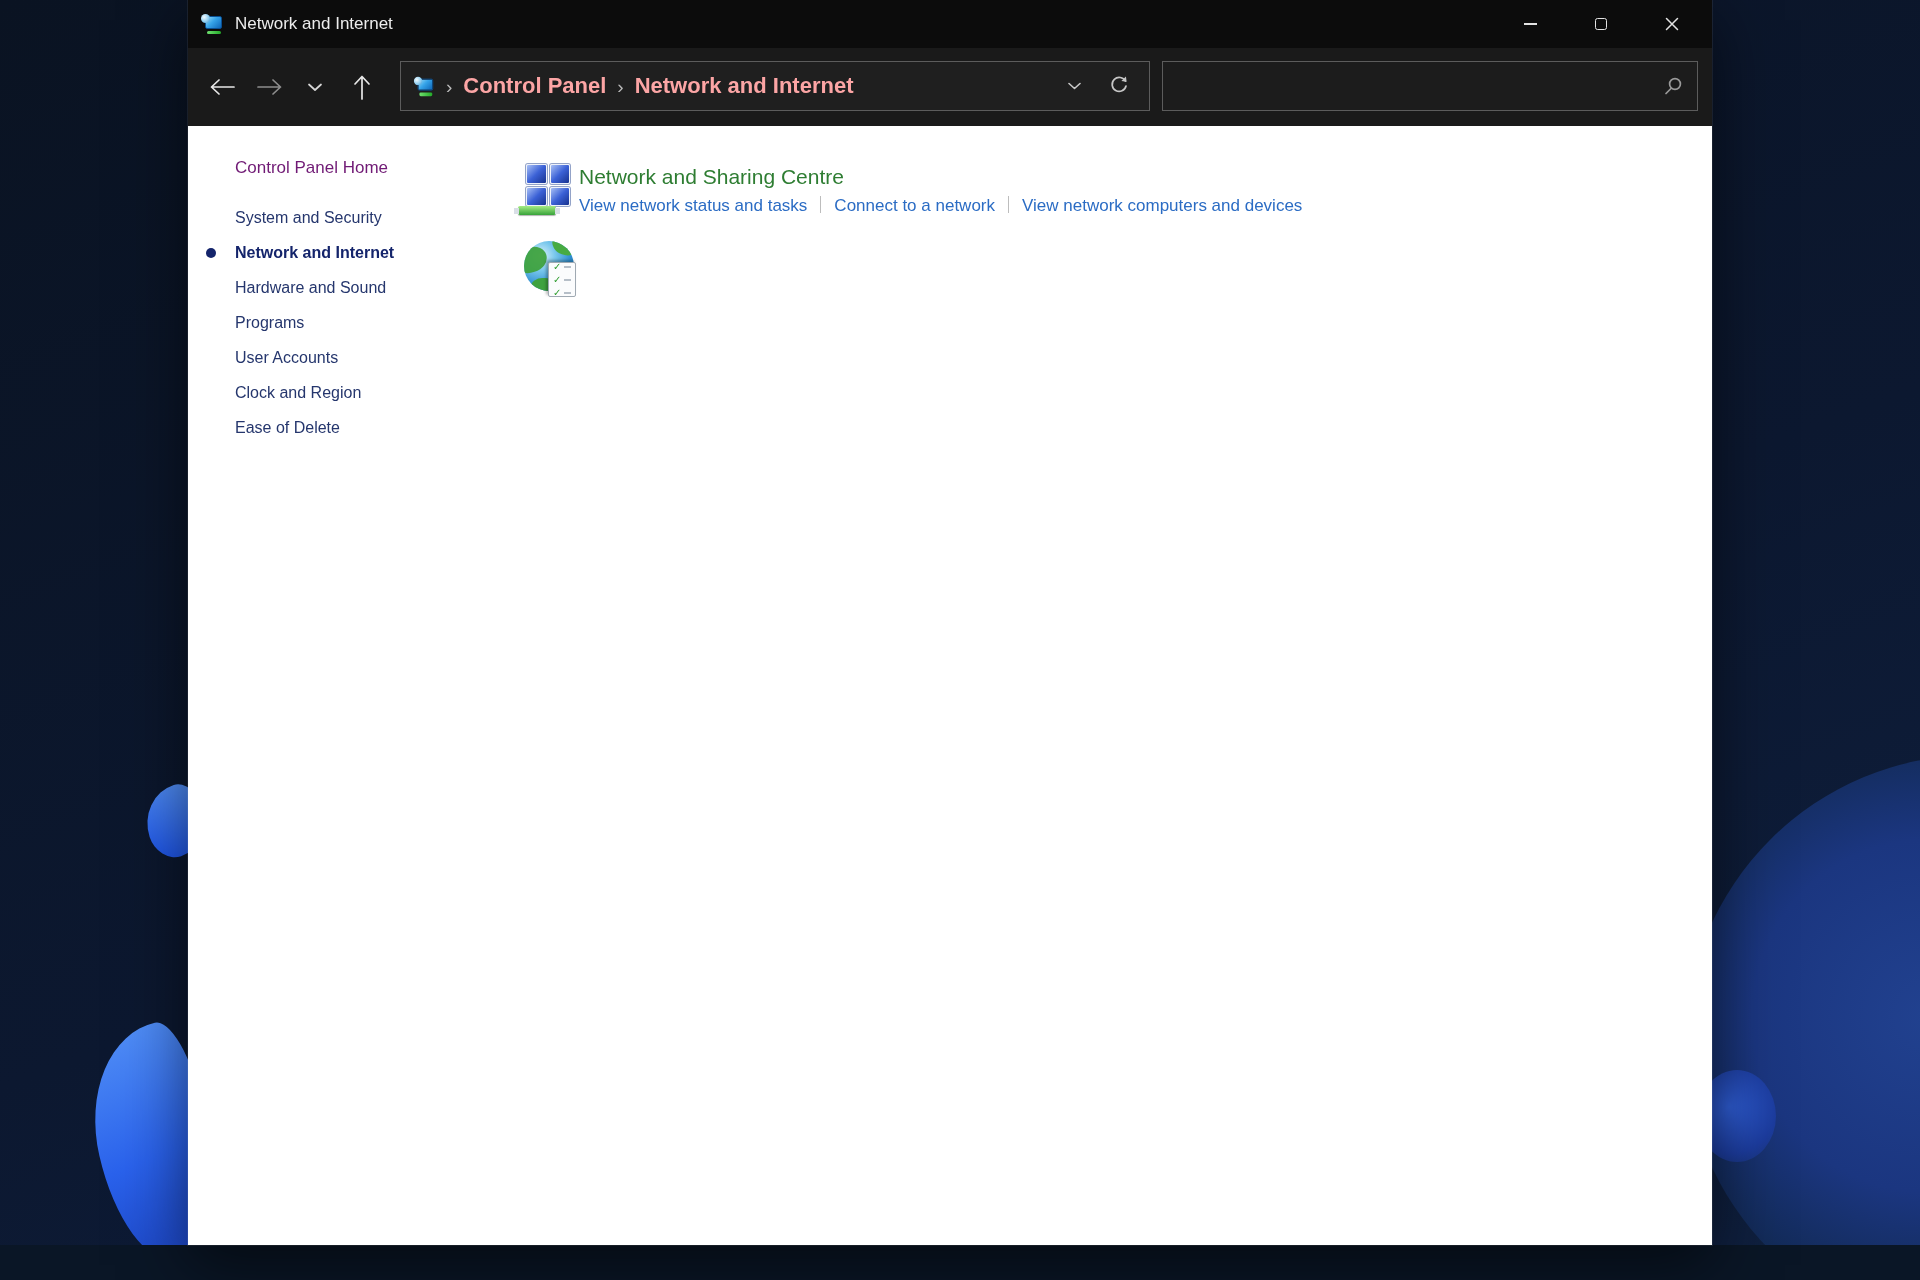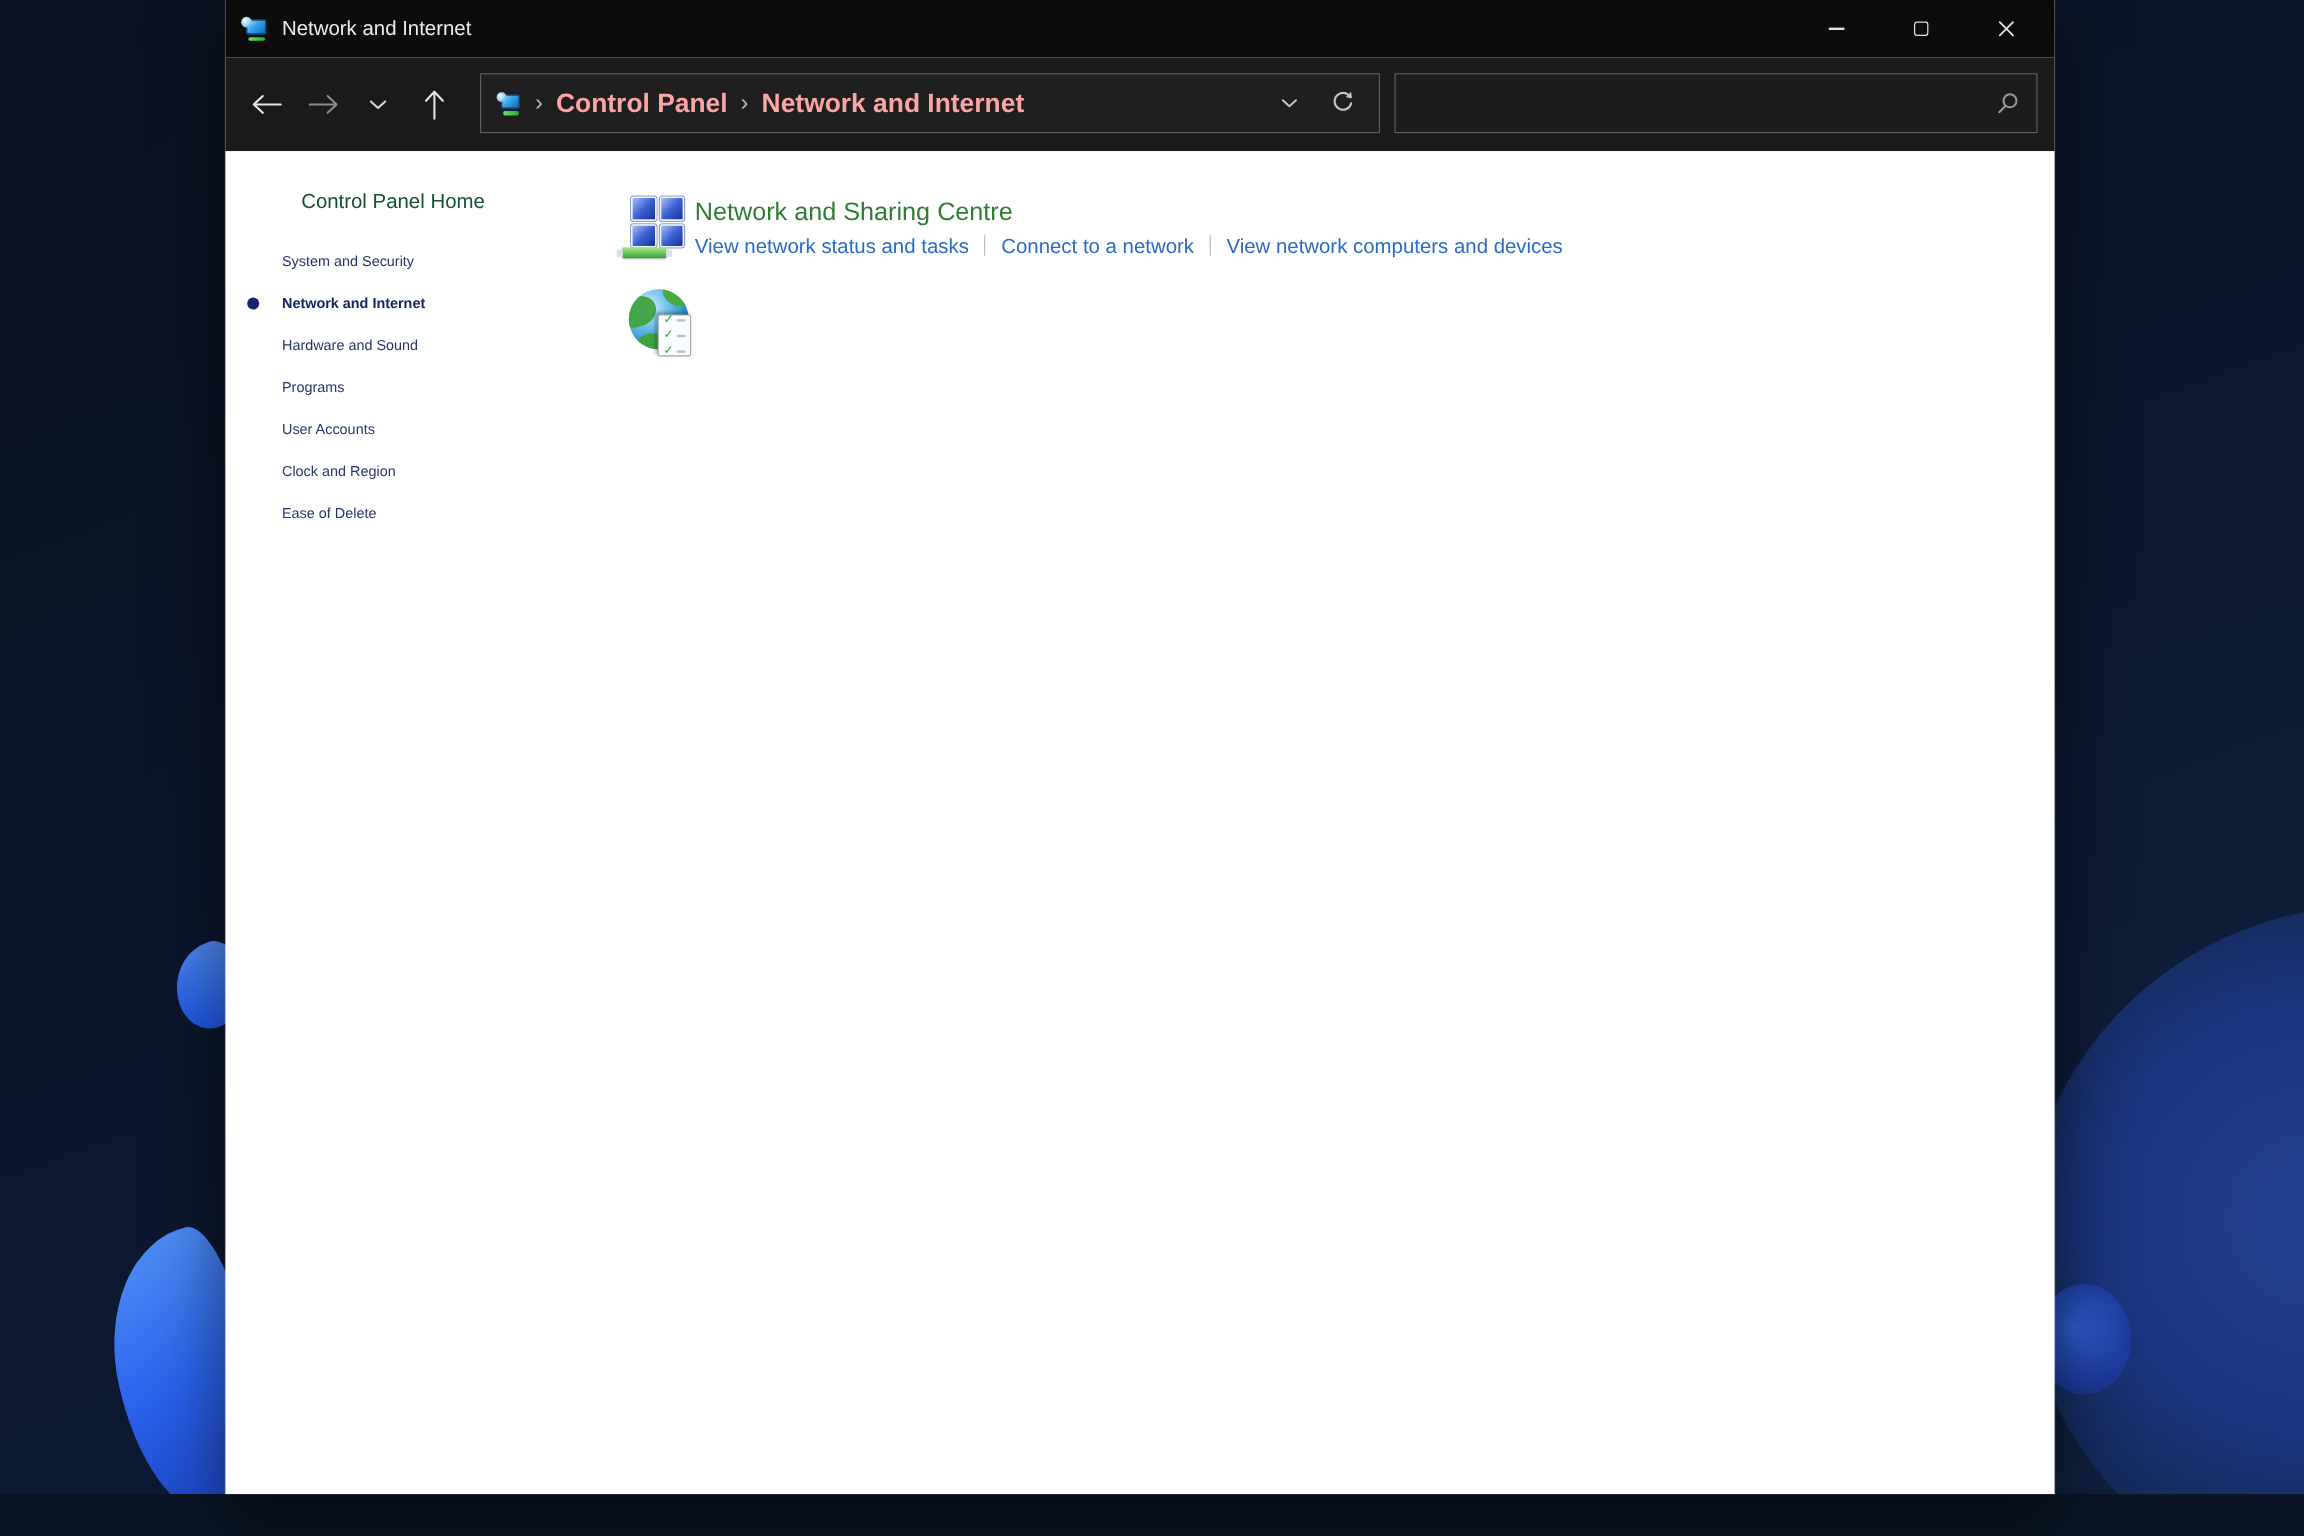--- a/index.html
+++ b/index.html
@@ -54,23 +54,23 @@
   .ab-spacer{flex:1}
   .ab-btn{display:flex;align-items:center;justify-content:center;width:36px;height:44px;}
   .searchbox{position:absolute;left:974px;top:13px;width:536px;height:50px;background:#1c1c1c;
     border:1px solid #5c5c5c;display:flex;align-items:center;padding:0 14px;}
   .searchbox input{flex:1;background:transparent;border:none;outline:none;color:#dddddd;
     font-size:16px;font-family:inherit;}
 
   
   .wbody{position:absolute;left:0;top:126px;width:1524px;height:1119px;background:#ffffff;}
   .sidebar{position:absolute;left:47px;top:30px;width:185px;}
-  .side-home{color:#14532d;font-size:17px;line-height:24px;margin-bottom:20px;cursor:pointer;text-align:center;}
+  .side-home{color:#701a75;font-size:17px;line-height:24px;margin-bottom:20px;cursor:pointer;}
   .side-list{list-style:none;width:162px;}
-  .side-list li{position:relative;color:#25366d;font-size:12px;line-height:26px;padding:4.5px 0;cursor:pointer;}
+  .side-list li{position:relative;color:#25366d;font-size:16px;line-height:26px;padding:4.5px 0;cursor:pointer;}
   .side-list li.active{font-weight:bold;color:#14246b;}
   .side-list li.active::before{content:"";position:absolute;left:-29px;top:50%;transform:translateY(-50%);
     width:10px;height:10px;border-radius:50%;background:#14246b;}
 
   .content{position:absolute;left:336px;top:36px;}
   .cat{display:flex;gap:5px;margin-bottom:21px;}
   .cat-icon{position:relative;width:50px;height:56px;flex:0 0 50px;}
   .cat-title{font-size:21px;font-weight:400;color:#2e7d32;line-height:26px;margin:2px 0 6px;cursor:pointer;}
   .links{display:flex;align-items:flex-start;gap:13px;}
   .links a{color:#2b6cc4;font-size:17px;text-decoration:none;white-space:nowrap;cursor:pointer;}

